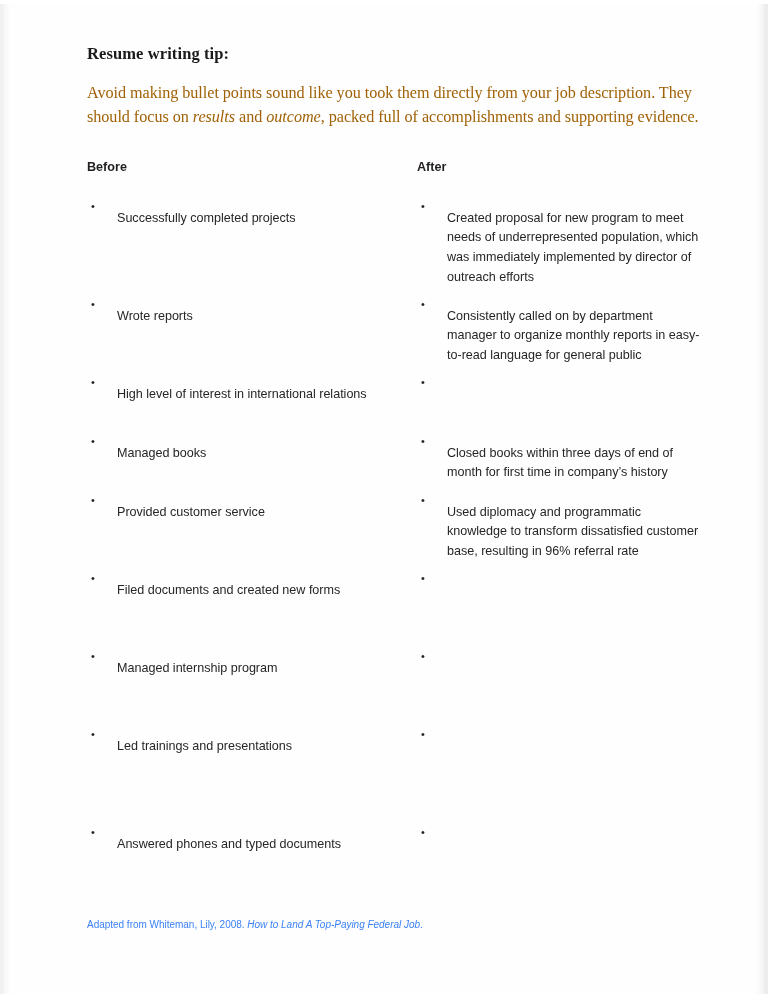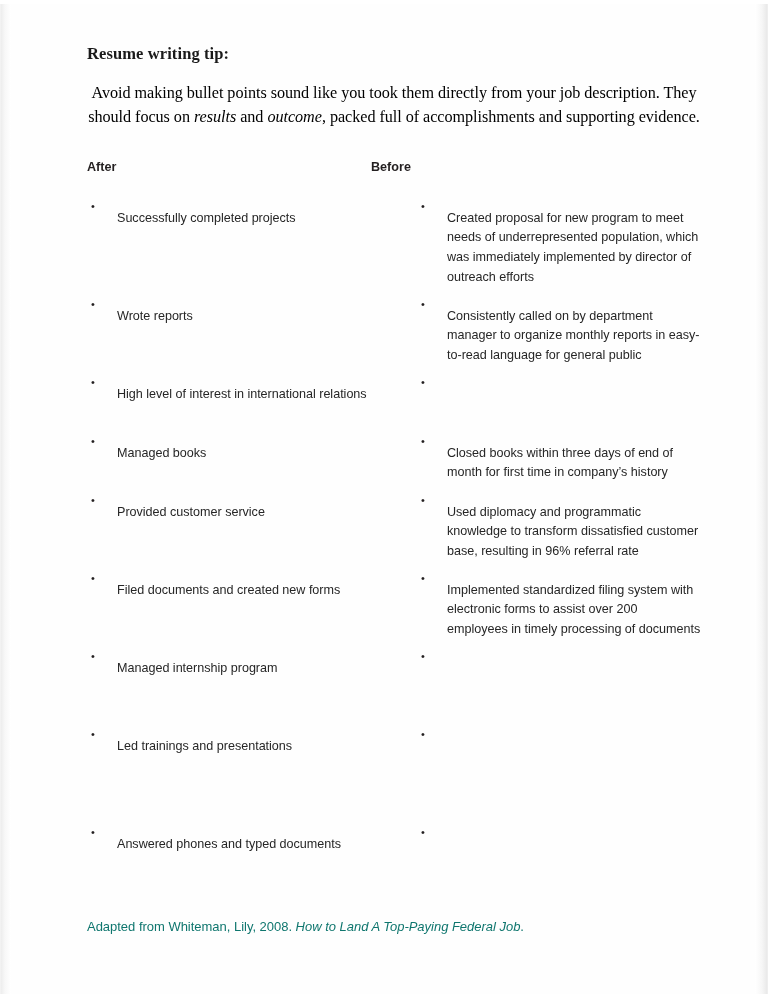--- a/index.html
+++ b/index.html
@@ -59,24 +59,23 @@
     letter-spacing: 0.1px;
     color: #1a1a1a;
     margin: 0 0 18px 0;
     line-height: 1.2;
   }
 
   .tip-intro {
     font-family: "Liberation Serif", serif;
     font-size: 16.2px;
     line-height: 1.48;
-    color: #000000;
+    color: #a16207;
     margin: 0 0 30px 0;
     letter-spacing: -0.05px;
-    text-align: center;
   }
   .tip-intro .em {
     font-style: italic;
   }
 
   .columns {
     display: flex;
     width: 100%;
   }
   .col {
@@ -122,45 +121,45 @@
     display: flex;
     width: 100%;
   }
   .pair > .pair-cell-before { width: 330px; box-sizing: border-box; padding-right: 8px; }
   .pair > .pair-cell-after  { width: 284px; box-sizing: border-box; }
 
   .footer-note {
     position: absolute;
     left: 86px;
     top: 914px;
-    font-size: 13px;
+    font-size: 10px;
     line-height: 1.4;
-    color: #0f766e;
+    color: #3b82f6;
     letter-spacing: -0.02px;
   }
   .footer-note .em { font-style: italic; }
 </style>
 </head>
 <body>
 
 <div id="page-sheet">
 
   <div id="content">
 
     <h1 class="tip-title">Resume writing tip:</h1>
 
     <p class="tip-intro"><span>Avoid making bullet points sound like you took them directly from your job description. They should focus on </span><span class="em">results</span><span> and </span><span class="em">outcome</span><span>, packed full of accomplishments and supporting evidence.</span></p>
 
     <div class="columns">
+      <div class="col col-before">
+        <div class="col-head">Before</div>
+      </div>
       <div class="col col-after">
         <div class="col-head">After</div>
       </div>
-      <div class="col col-before">
-        <div class="col-head">Before</div>
-      </div>
     </div>
 
     <div id="rows-container">
         <div class="pair" style="height: 98px;">
           <div class="pair-cell-before">
             <div class="bullet-row">
               <span class="bullet-dot">•</span>
               <span class="bullet-text">Successfully completed projects</span>
             </div>
           </div>
@@ -229,21 +228,20 @@
         <div class="pair" style="height: 78px;">
           <div class="pair-cell-before">
             <div class="bullet-row">
               <span class="bullet-dot">•</span>
               <span class="bullet-text">Filed documents and created new forms</span>
             </div>
           </div>
           <div class="pair-cell-after">
             <div class="bullet-row">
               <span class="bullet-dot">•</span>
-              <span class="bullet-text">Implemented standardized filing system with electronic forms to assist over 200 employees in timely processing of documents</span>
             </div>
           </div>
         </div>
         <div class="pair" style="height: 78px;">
           <div class="pair-cell-before">
             <div class="bullet-row">
               <span class="bullet-dot">•</span>
               <span class="bullet-text">Managed internship program</span>
             </div>
           </div>

